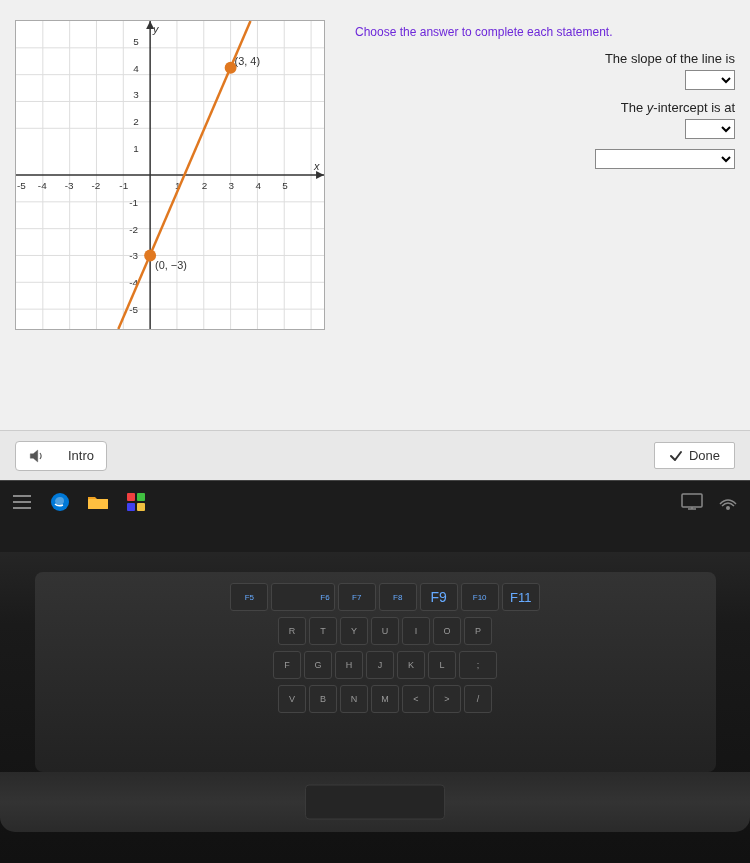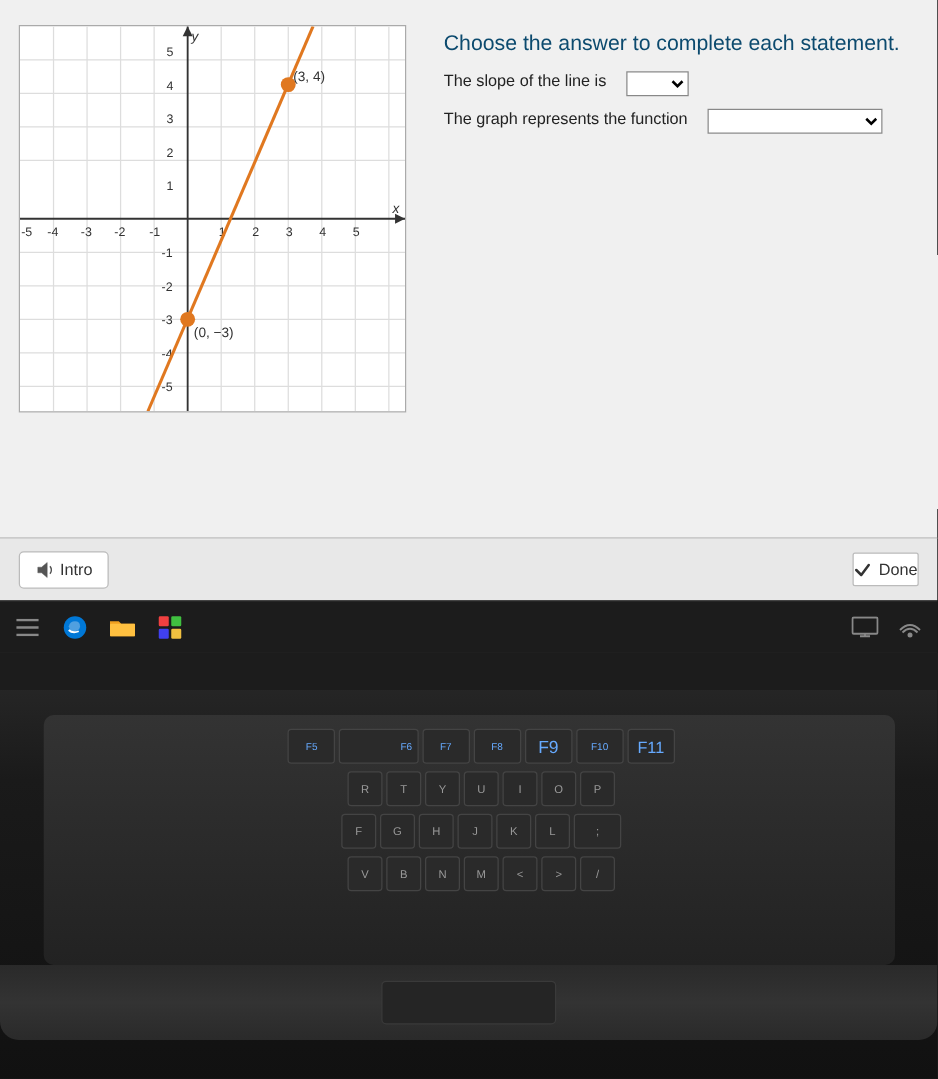--- a/index.html
+++ b/index.html
@@ -40,34 +40,35 @@
       overflow: hidden;
     }
 
     
     .question-section {
       flex: 1;
       padding-top: 5px;
     }
 
     .instruction-text {
-      font-size: 17px;
-      color: #0c4a6e;
+      font-size: 12px;
+      color: #6d28d9;
       margin-bottom: 12px;
       font-weight: 500;
     }
 
     .statement-row {
       display: flex;
-      align-items: flex-start;
+      align-items: flex-end;
       margin-bottom: 10px;
       font-size: 13px;
       color: #222;
       flex-wrap: wrap;
-      gap: 16px;
+      gap: 4px;
+      flex-direction: column;
     }
 
     .statement-row select {
       border: 1px solid #888;
       background: white;
       padding: 1px 4px;
       font-size: 12px;
       cursor: pointer;
       min-width: 50px;
     }
@@ -80,21 +81,21 @@
       border-top: 1px solid #ccc;
       display: flex;
       align-items: center;
       justify-content: space-between;
       padding: 0 15px;
     }
 
     .intro-btn {
       display: flex;
       align-items: center;
-      gap: 2px;
+      gap: 22px;
       background: white;
       border: 1px solid #bbb;
       border-radius: 4px;
       padding: 5px 12px;
       cursor: pointer;
       font-size: 13px;
       color: #333;
     }
 
     .speaker-icon {
@@ -102,21 +103,21 @@
       height: 18px;
     }
 
     .done-btn {
       display: flex;
       align-items: center;
       gap: 6px;
       background: white;
       border: 1px solid #bbb;
       border-radius: 2px;
-      padding: 5px 0;
+      padding: 5px 14px;
       cursor: pointer;
       font-size: 13px;
       color: #333;
     }
 
     
     .taskbar {
       width: 750px;
       height: 42px;
       background: #1c1c1c;
@@ -328,23 +329,32 @@
       <span>The slope of the line is</span>
       <select>
         <option value=""></option>
         <option value="7/3">7/3</option>
         <option value="4/3">4/3</option>
         <option value="3/4">3/4</option>
         <option value="1">1</option>
       </select>
     </div>
 
-
     <div class="statement-row">
-      <span>The graph represents the function</span>
+      <span>The <em>y</em>-intercept is at</span>
+      <select>
+        <option value=""></option>
+        <option value="-3">-3</option>
+        <option value="0">0</option>
+        <option value="3">3</option>
+        <option value="4">4</option>
+      </select>
+    </div>
+
+    <div class="statement-row">
       <select style="min-width:140px;">
         <option value=""></option>
         <option value="y=7/3x-3">y = 7/3x − 3</option>
         <option value="y=4/3x-3">y = 4/3x − 3</option>
         <option value="y=x+3">y = x + 3</option>
       </select>
     </div>
   </div>
 </div>
 

